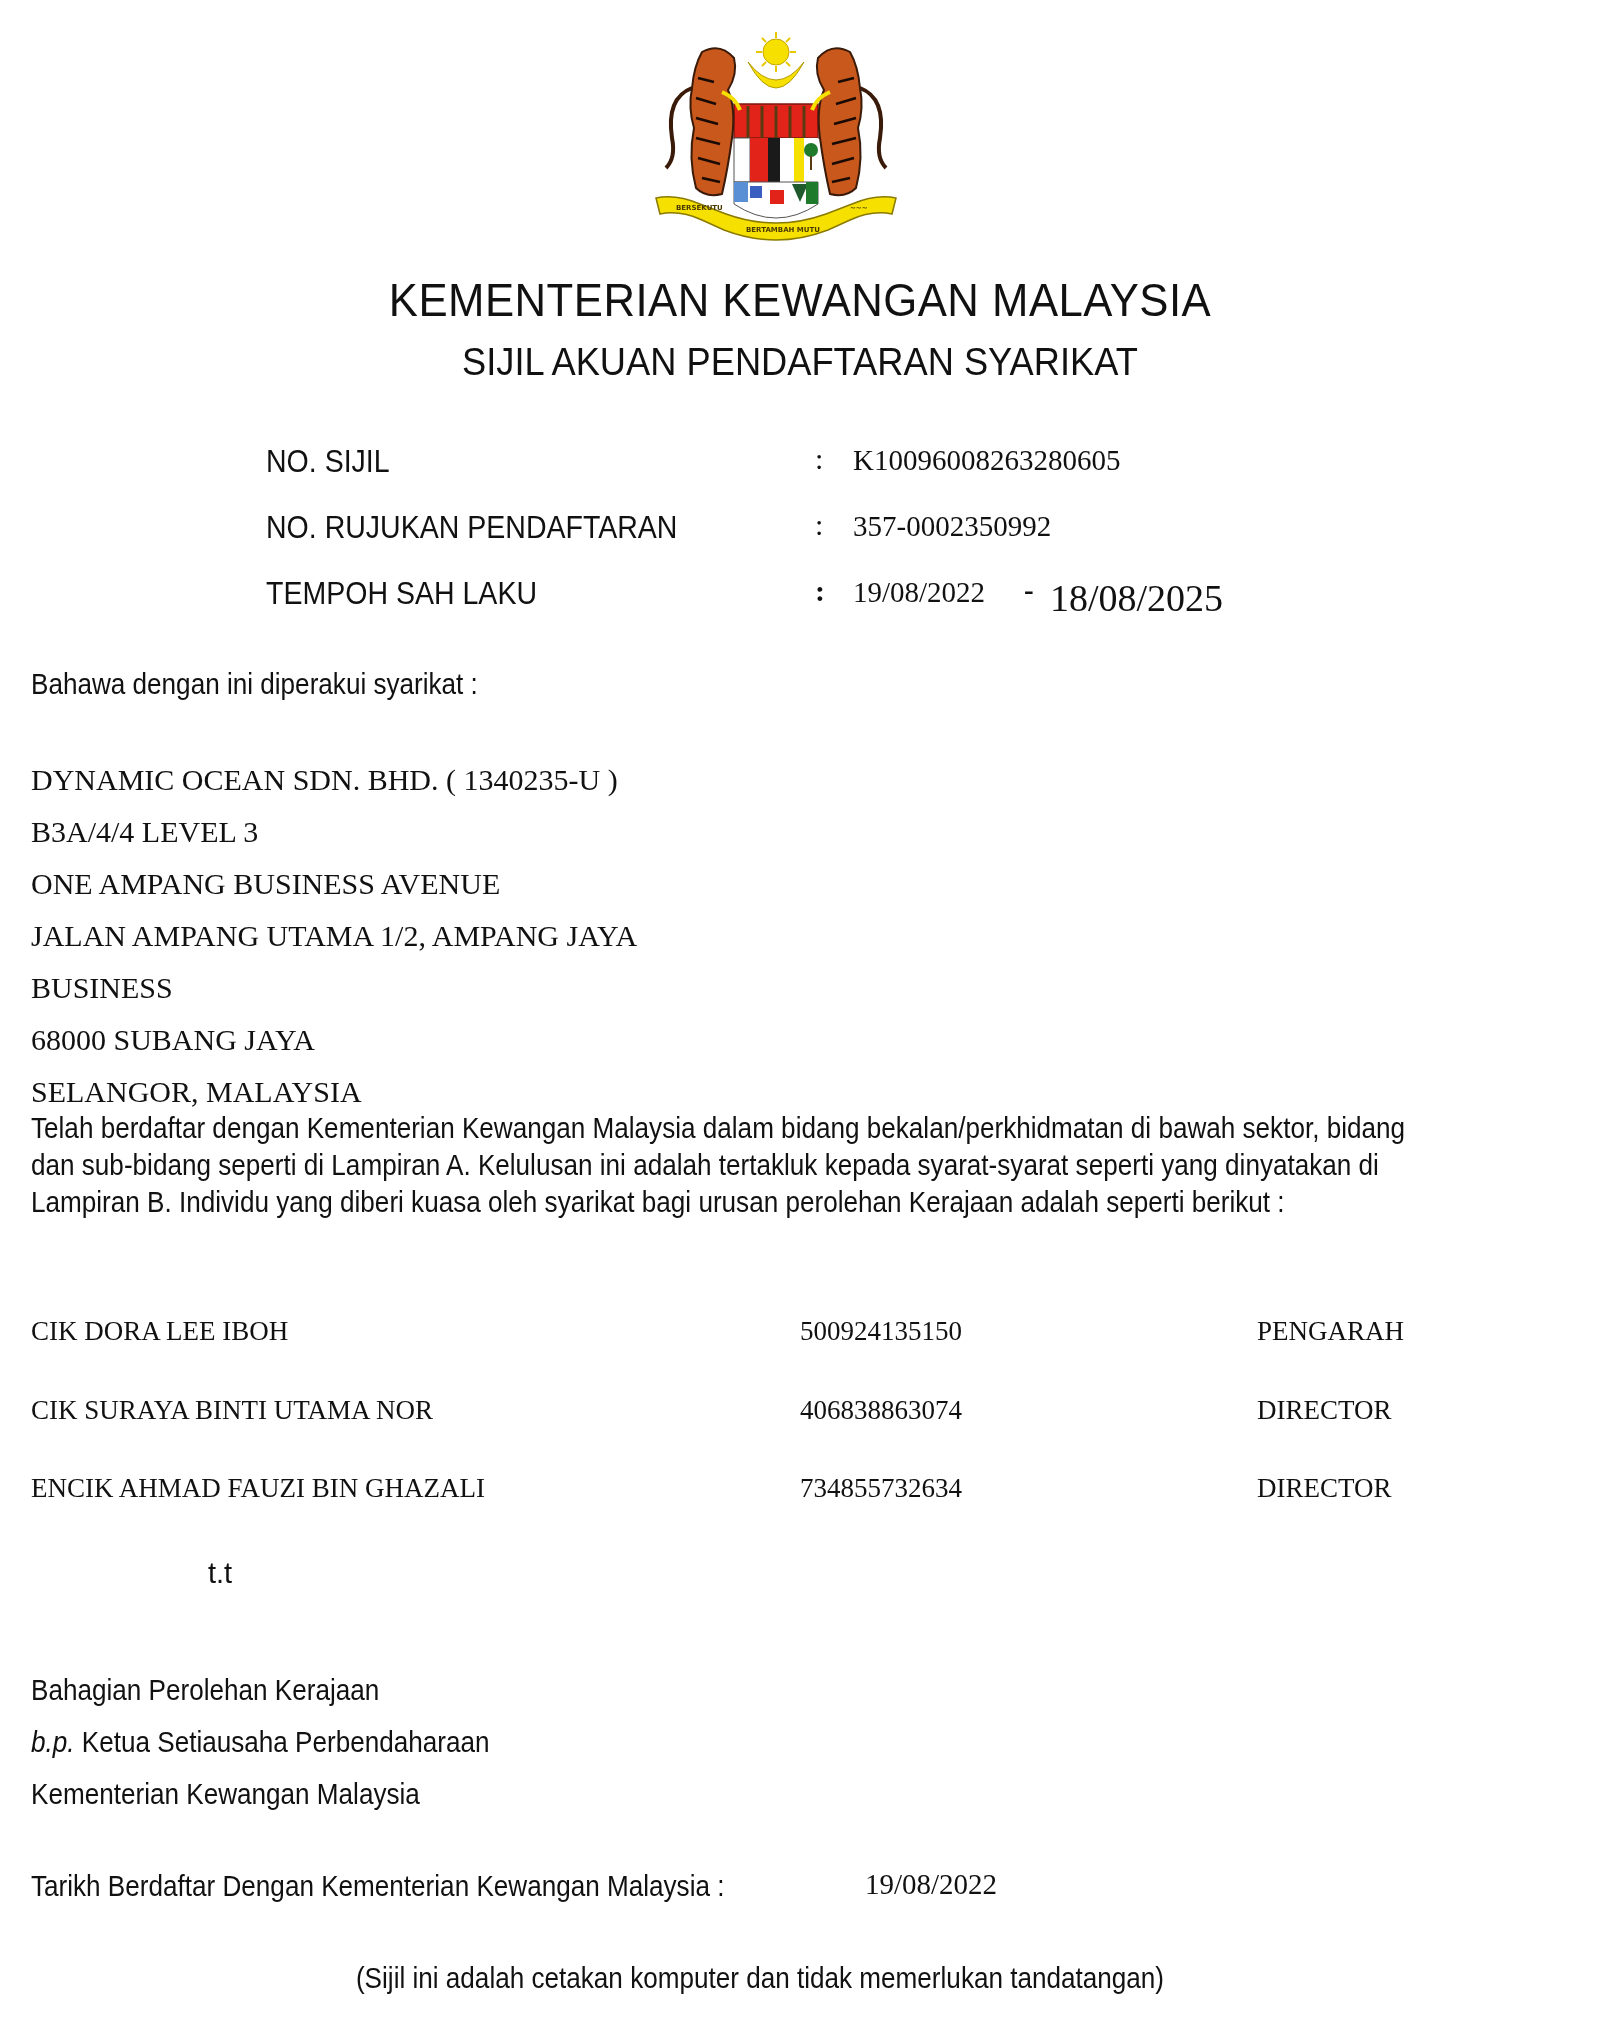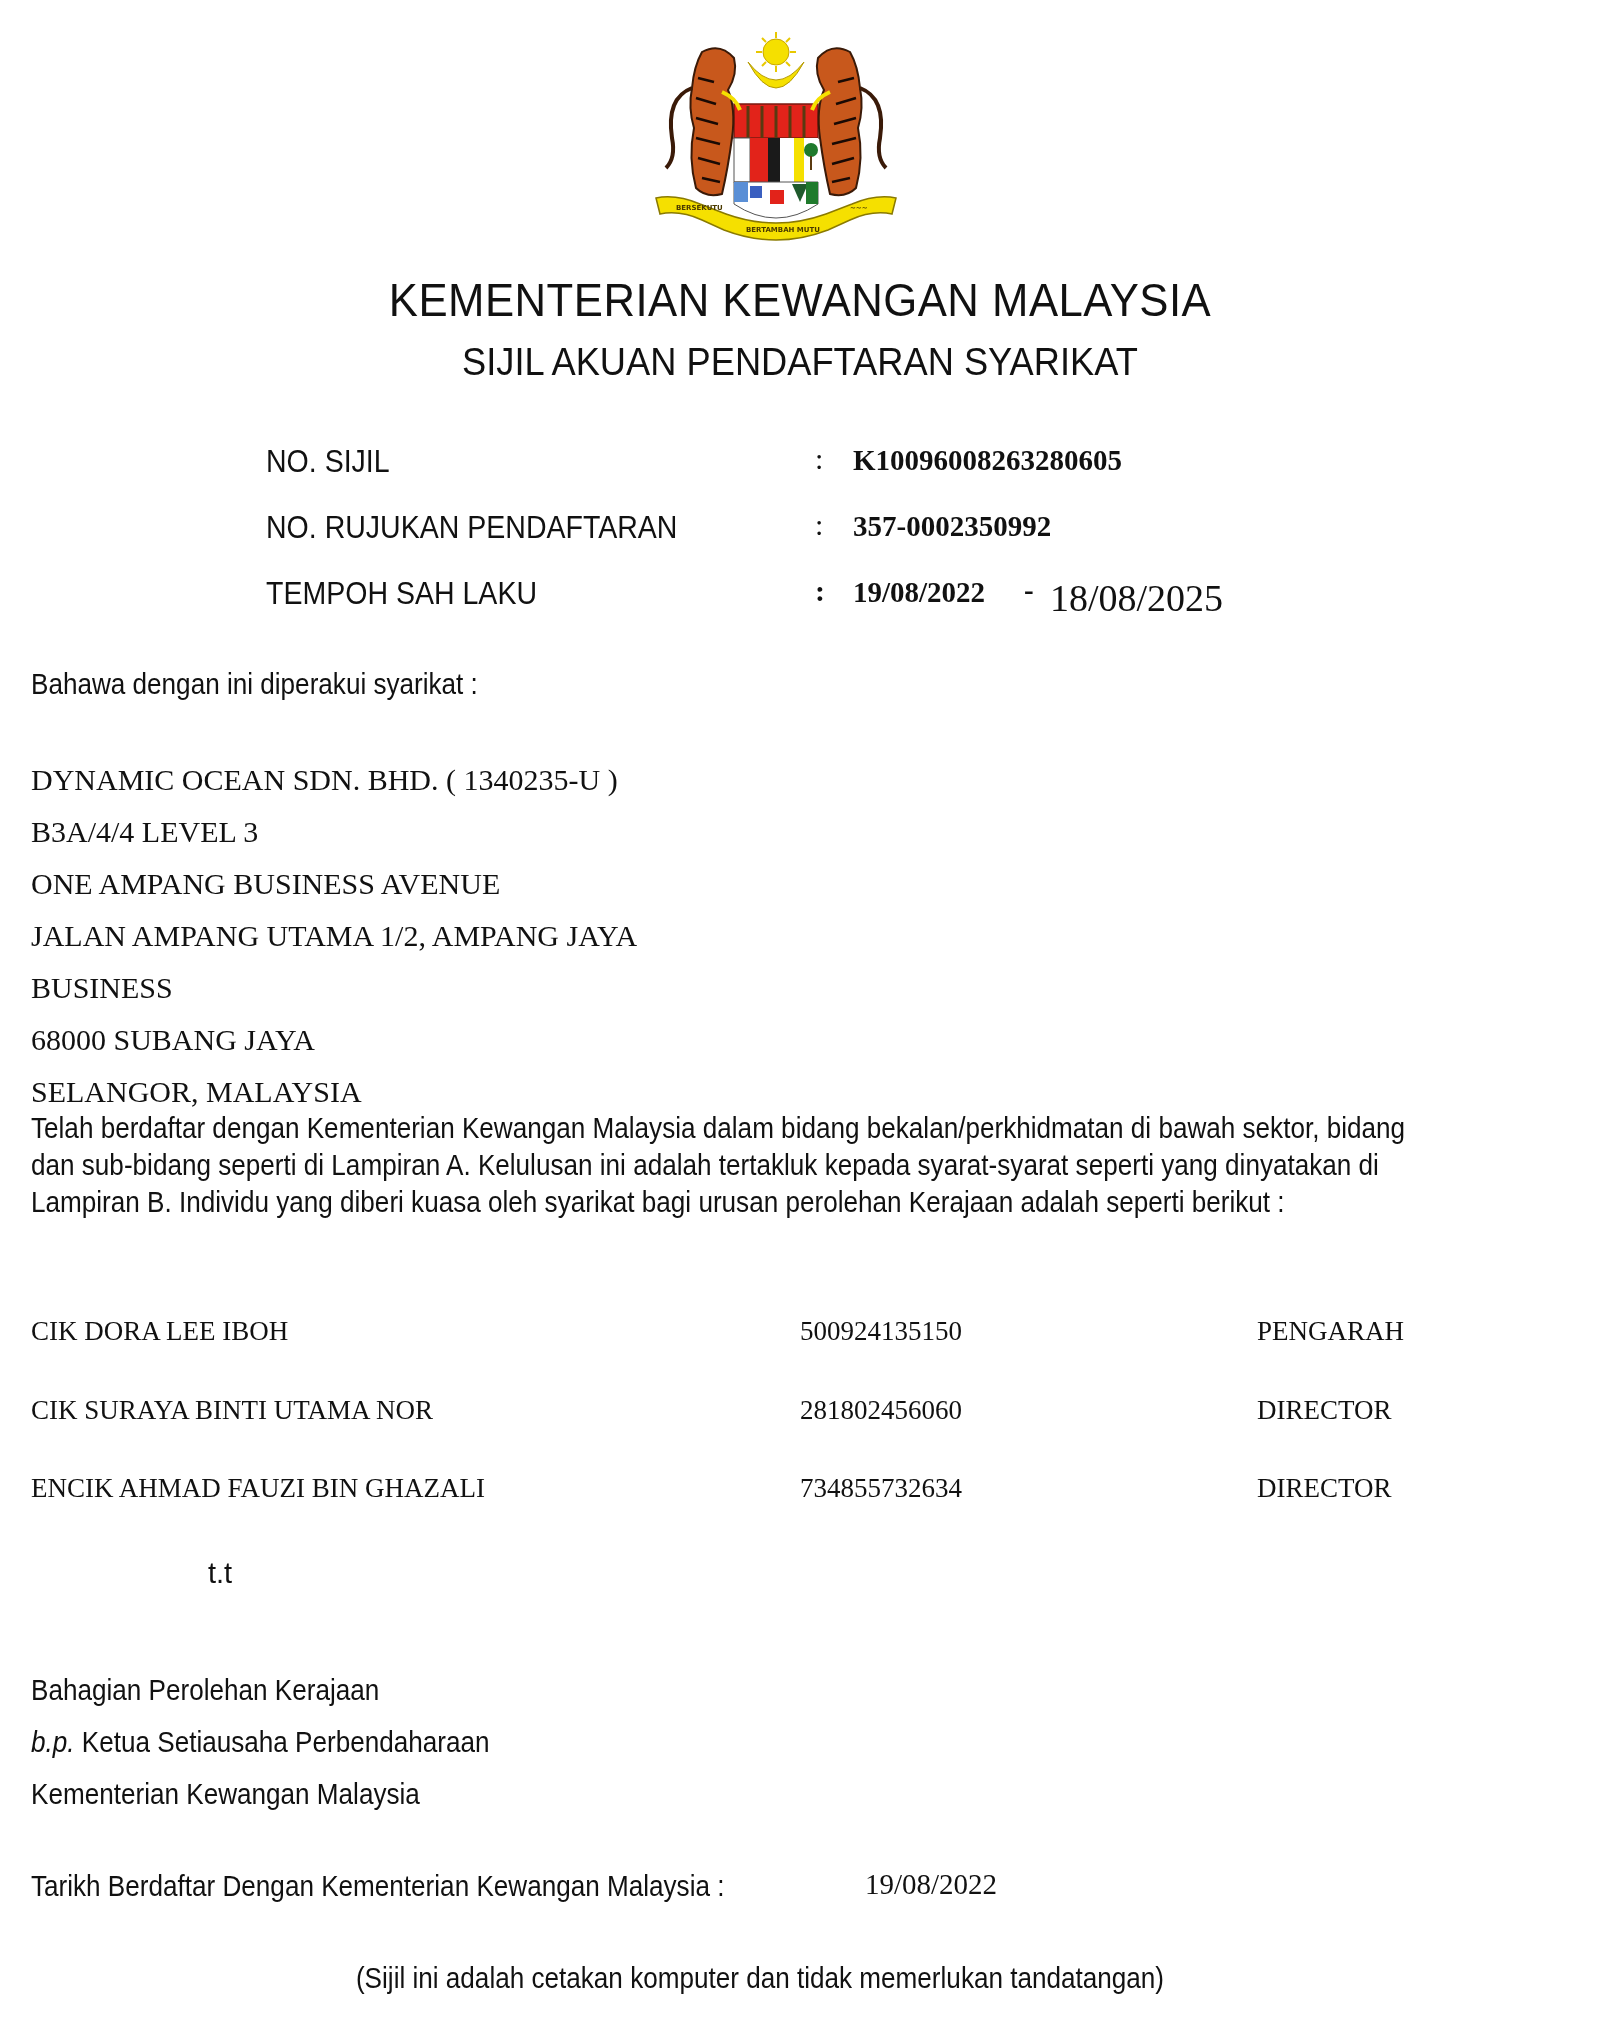--- a/index.html
+++ b/index.html
@@ -12,21 +12,21 @@
     .sans { font-family: "Liberation Sans", "DejaVu Sans", sans-serif; }
     .serif { font-family: "Liberation Serif", "DejaVu Serif", serif; }
 
     #crest { position: absolute; left: 636px; top: 18px; width: 280px; height: 232px; font-weight: bold; }
 
     .title { left: 0; width: 1600px; text-align: center; top: 272px; font-size: 47px; letter-spacing: 0.5px; transform: scaleX(0.93); }
     .subtitle { left: 0; width: 1600px; text-align: center; top: 340px; font-size: 39px; transform: scaleX(0.93); }
 
     .meta-label { left: 266px; font-size: 31px; transform-origin: left center; transform: scaleX(0.92); }
     .meta-colon { left: 815px; font-size: 30px; }
-    .meta-value { left: 853px; font-size: 29px; font-weight: bold; }
+    .meta-value { left: 853px; font-size: 29px; }
     .meta-dash { left: 1024px; font-size: 29px; }
     .meta-value2 { left: 1050px; font-size: 38px; }
 
     .intro { left: 31px; top: 668px; font-size: 29px; transform-origin: left center; transform: scaleX(0.9); }
     .addr { left: 31px; font-size: 30px; margin-top: 30px; }
 
     .para {
       left: 31px; top: 1110px; width: 1600px; font-size: 29px; line-height: 37px;
       transform-origin: left top; transform: scaleX(0.9); white-space: normal;
     }
@@ -167,21 +167,21 @@
   <div>dan sub-bidang seperti di Lampiran A. Kelulusan ini adalah tertakluk kepada syarat-syarat seperti yang dinyatakan di</div>
   <div>Lampiran B. Individu yang diberi kuasa oleh syarikat bagi urusan perolehan Kerajaan adalah seperti berikut :</div>
 </div>
 
 <div>
   <div class="abs serif person-name" style="top:1316px">CIK DORA LEE IBOH</div>
   <div class="abs serif person-id" style="top:1316px">500924135150</div>
   <div class="abs serif person-role" style="top:1316px">PENGARAH</div>
 
   <div class="abs serif person-name" style="top:1395px">CIK SURAYA BINTI UTAMA NOR</div>
-  <div class="abs serif person-id" style="top:1395px">281802456060</div>
+  <div class="abs serif person-id" style="top:1395px">406838863074</div>
   <div class="abs serif person-role" style="top:1395px">DIRECTOR</div>
 
   <div class="abs serif person-name" style="top:1473px">ENCIK AHMAD FAUZI BIN GHAZALI</div>
   <div class="abs serif person-id" style="top:1473px">734855732634</div>
   <div class="abs serif person-role" style="top:1473px">DIRECTOR</div>
 </div>
 
 <div class="abs sans tt">t.t</div>
 
 <div>

